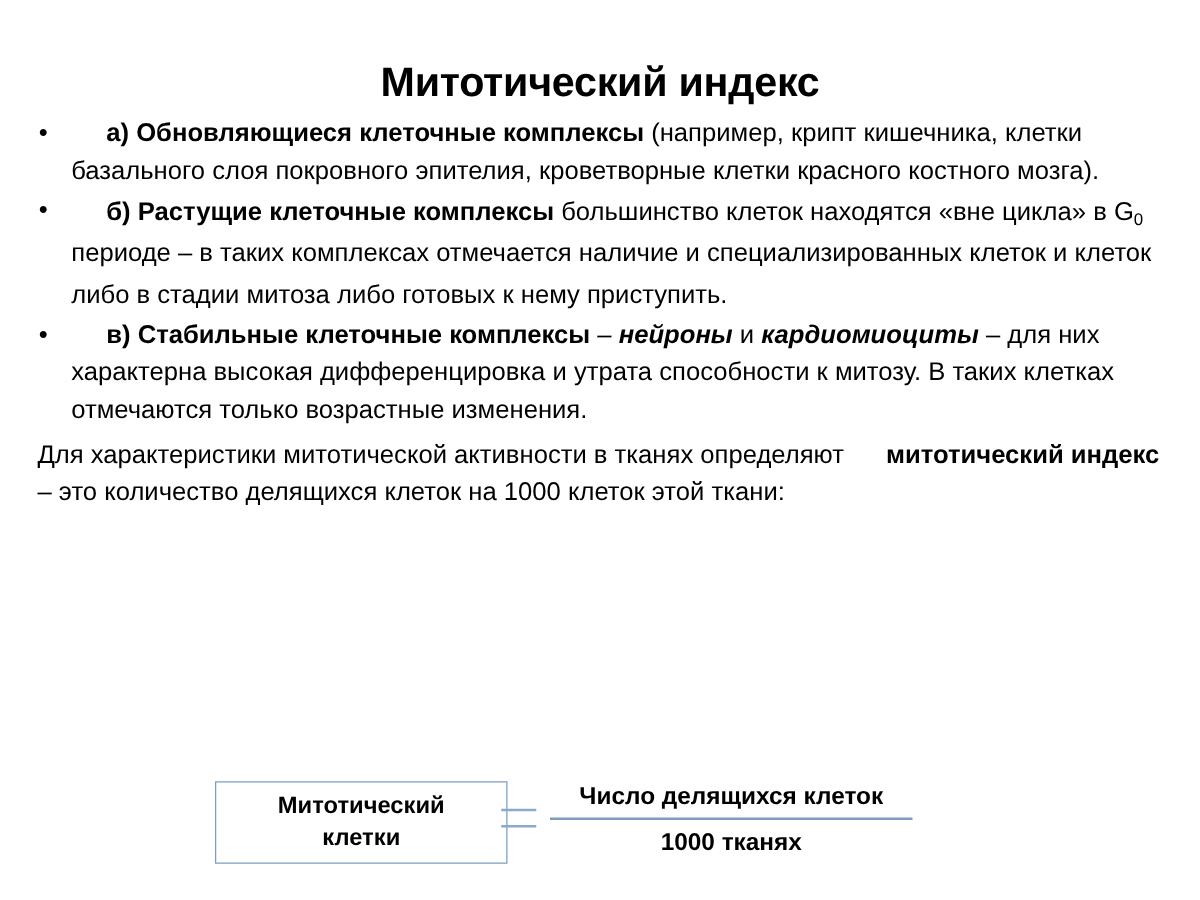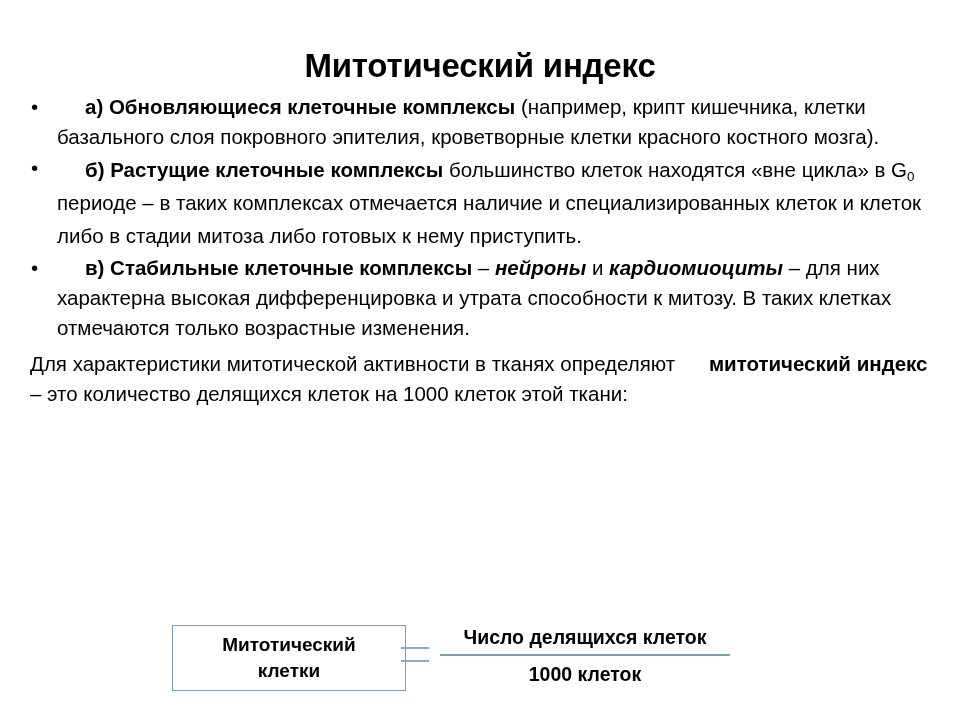--- a/index.html
+++ b/index.html
@@ -199,18 +199,18 @@
     </div>
 
     <div class="equals">
       <div class="bar top"></div>
       <div class="bar bottom"></div>
     </div>
 
     <div class="fraction">
       <div class="numerator">Число делящихся клеток</div>
       <div class="frac-bar"></div>
-      <div class="denominator">1000 клеток</div>
+      <div class="denominator">1000 тканях</div>
     </div>
 
   </div>
 
 </div>
 
 </body></html>

